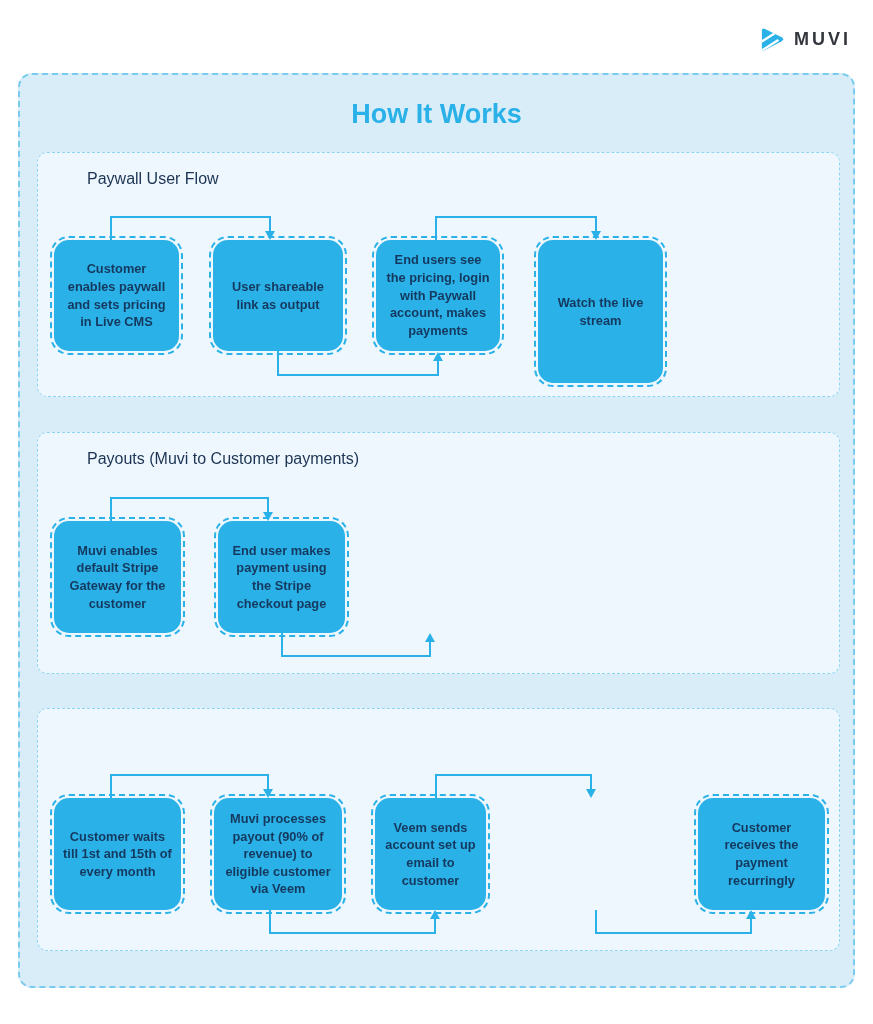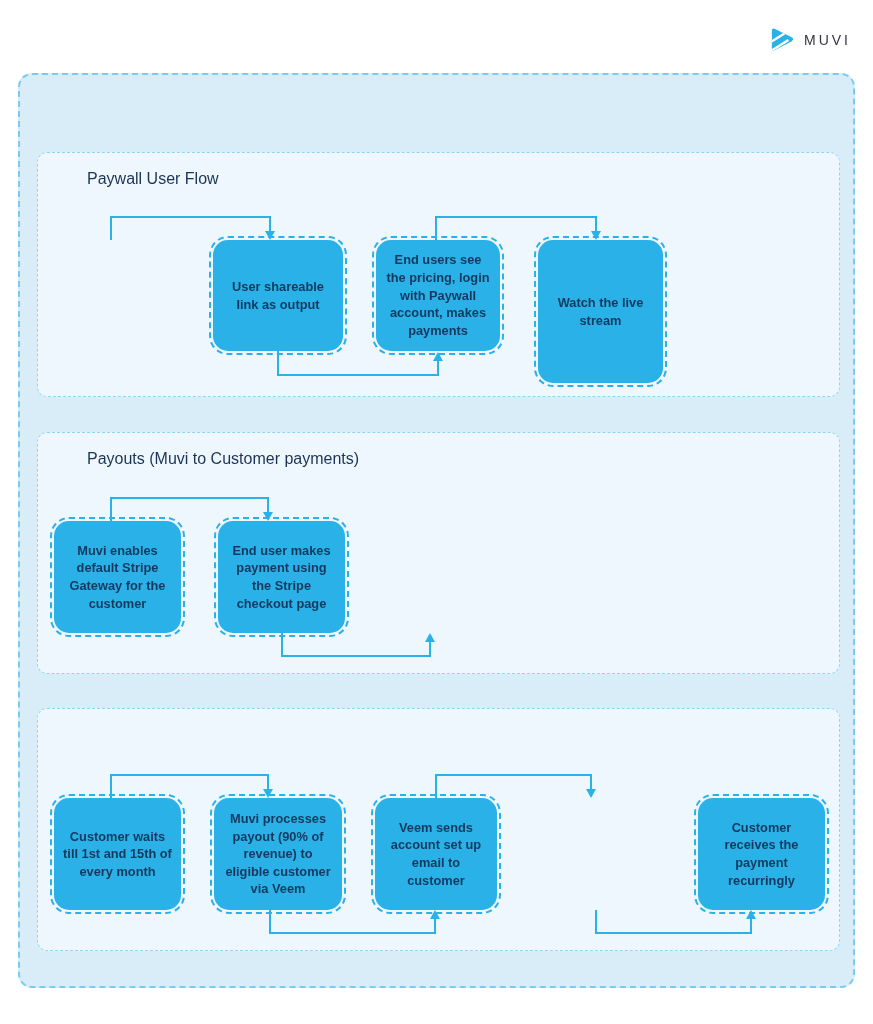--- a/index.html
+++ b/index.html
@@ -20,21 +20,21 @@
     position:relative;
     font-family:"Liberation Sans", sans-serif;
     background:var(--page-bg);
     overflow:hidden;
   }
   .brand-header{
     position:absolute;top:26px;right:22px;
     display:flex;align-items:center;gap:8px;
   }
   .brand-word{
-    font-size:14px;font-weight:400;letter-spacing:3px;
+    font-size:18px;font-weight:700;letter-spacing:3px;
     color:var(--brand-text);
   }
   .panel{
     position:absolute;left:18px;top:73px;width:837px;height:915px;
     background:var(--panel-bg);
     border:2px dashed var(--panel-border);
     border-radius:14px;
   }
   .page-title{
     position:absolute;left:0;top:24px;width:100%;
@@ -83,31 +83,35 @@
     <path d="M3,4.2 Q3,1.2 5.9,2.6 L20.6,10.1 Q23.3,11.8 20.6,13.5 L5.9,21.4 Q3,22.8 3,19.8 Z" fill="var(--accent)"></path>
     <g clip-path="url(#logoclip)" stroke="#ffffff" stroke-width="2.1">
       <line x1="0" y1="15.6" x2="14.5" y2="6.4"></line>
       <line x1="3.2" y1="21.6" x2="17.7" y2="12.4"></line>
     </g>
   </svg>
   <span class="brand-word">MUVI</span>
 </header>
 
 <div class="panel">
+  <h1 class="page-title">How It Works</h1>
 
   <section class="flow-section" id="section-1">
     <h2 class="flow-heading">Paywall User Flow</h2>
     <svg class="arrows" width="803" height="245" viewBox="0 0 803 245">
       <path d="M73,87 V64 H232 V78"></path>
         <polygon points="227,78 237,78 232,87"></polygon>
       <path d="M240,198 V222 H400 V208"></path>
         <polygon points="395,208 405,208 400,199"></polygon>
       <path d="M398,87 V64 H558 V78"></path>
         <polygon points="553,78 563,78 558,87"></polygon>
     </svg>
+    <div class="node" style="left:16px;top:87px;width:125px;height:111px">
+        <span>Customer enables paywall and sets pricing in Live CMS</span>
+      </div>
     <div class="node" style="left:175px;top:87px;width:130px;height:111px">
         <span>User shareable link as output</span>
       </div>
     <div class="node" style="left:338px;top:87px;width:124px;height:111px">
         <span>End users see the pricing, login with Paywall account, makes payments</span>
       </div>
     <div class="node" style="left:500px;top:87px;width:125px;height:143px">
         <span>Watch the live stream</span>
       </div>
   </section>
@@ -138,20 +142,20 @@
         <polygon points="548,80 558,80 553,89"></polygon>
       <path d="M558,201 V224 H713 V210"></path>
         <polygon points="708,210 718,210 713,201"></polygon>
     </svg>
     <div class="node" style="left:16px;top:89px;width:127px;height:112px">
         <span>Customer waits till 1st and 15th of every month</span>
       </div>
     <div class="node" style="left:176px;top:89px;width:128px;height:112px">
         <span>Muvi processes payout (90% of revenue) to eligible customer via Veem</span>
       </div>
-    <div class="node" style="left:337px;top:89px;width:122px;height:112px">
+    <div class="node" style="left:337px;top:89px;width:111px;height:112px">
         <span>Veem sends account set up email to customer</span>
       </div>
     <div class="node" style="left:660px;top:89px;width:127px;height:112px">
         <span>Customer receives the payment recurringly</span>
       </div>
   </section>
 </div>
 
 </body></html>

